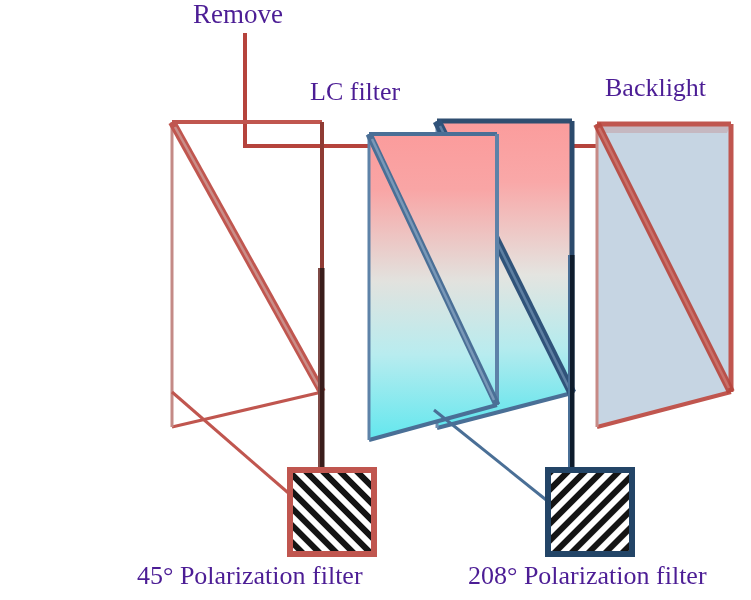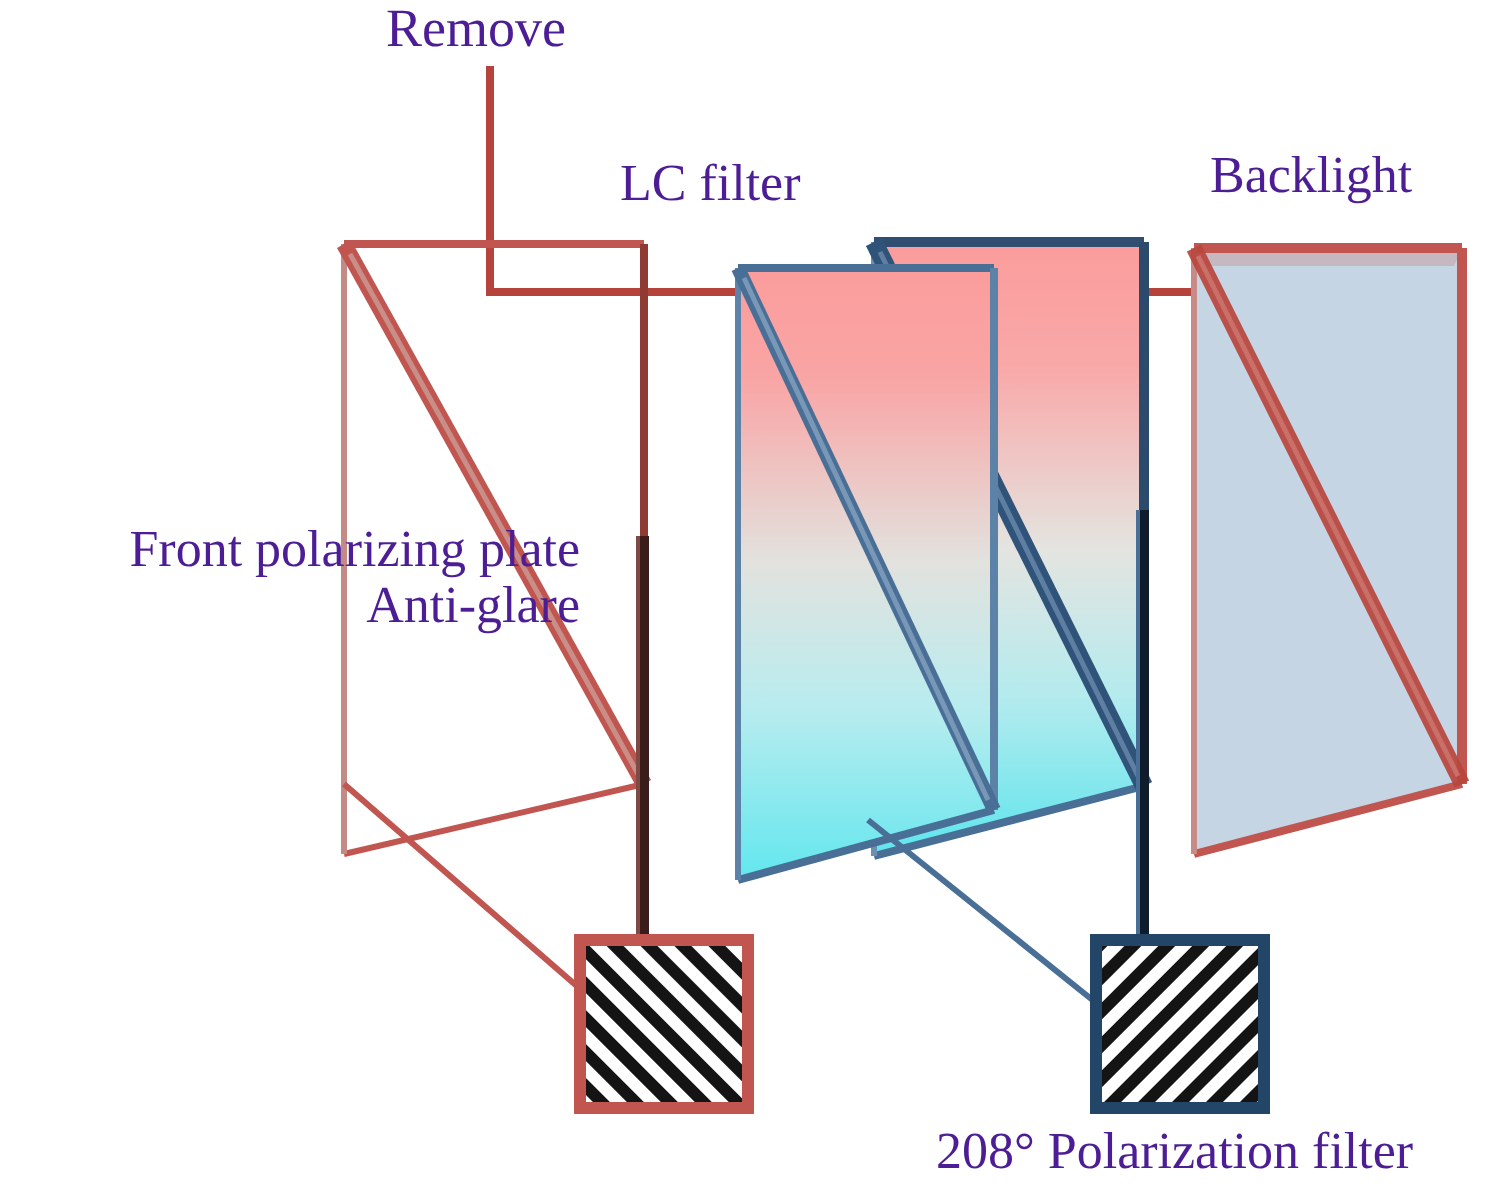--- a/index.html
+++ b/index.html
@@ -183,21 +183,18 @@
     </g>
 
   </svg>
 
   <div class="lbl" id="label-remove">Remove</div>
 
   <div class="lbl" id="label-lcfilter">LC filter</div>
 
   <div class="lbl" id="label-backlight">Backlight</div>
 
-  <div class="lbl" id="label-frontplate">
-    <div>Front polarizing plate</div>
-    <div>Anti-glare</div>
-  </div>
-
+
+  <div class="lbl" id="label-filter45">45° Polarization filter</div>
 
   <div class="lbl" id="label-filter135">208° Polarization filter</div>
 
 </div>
 
 </body></html>

